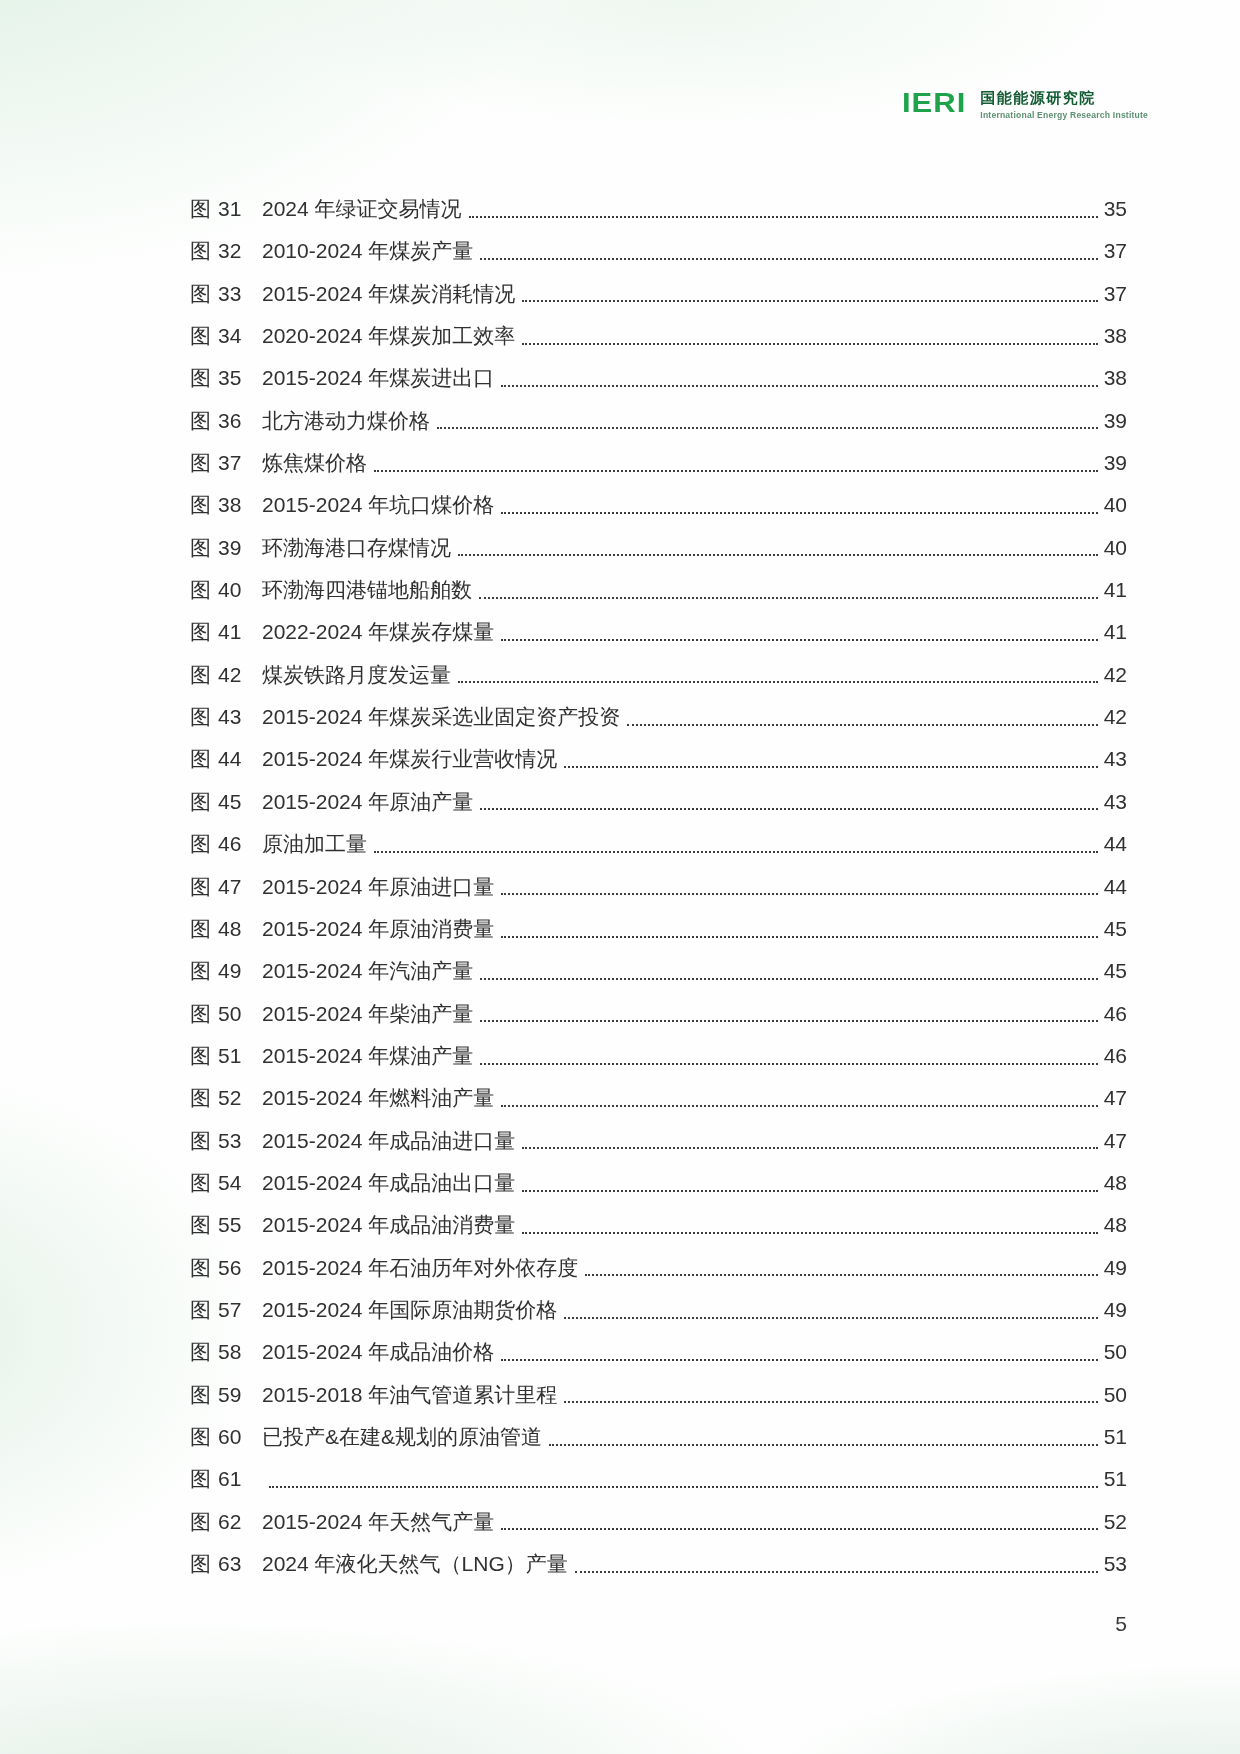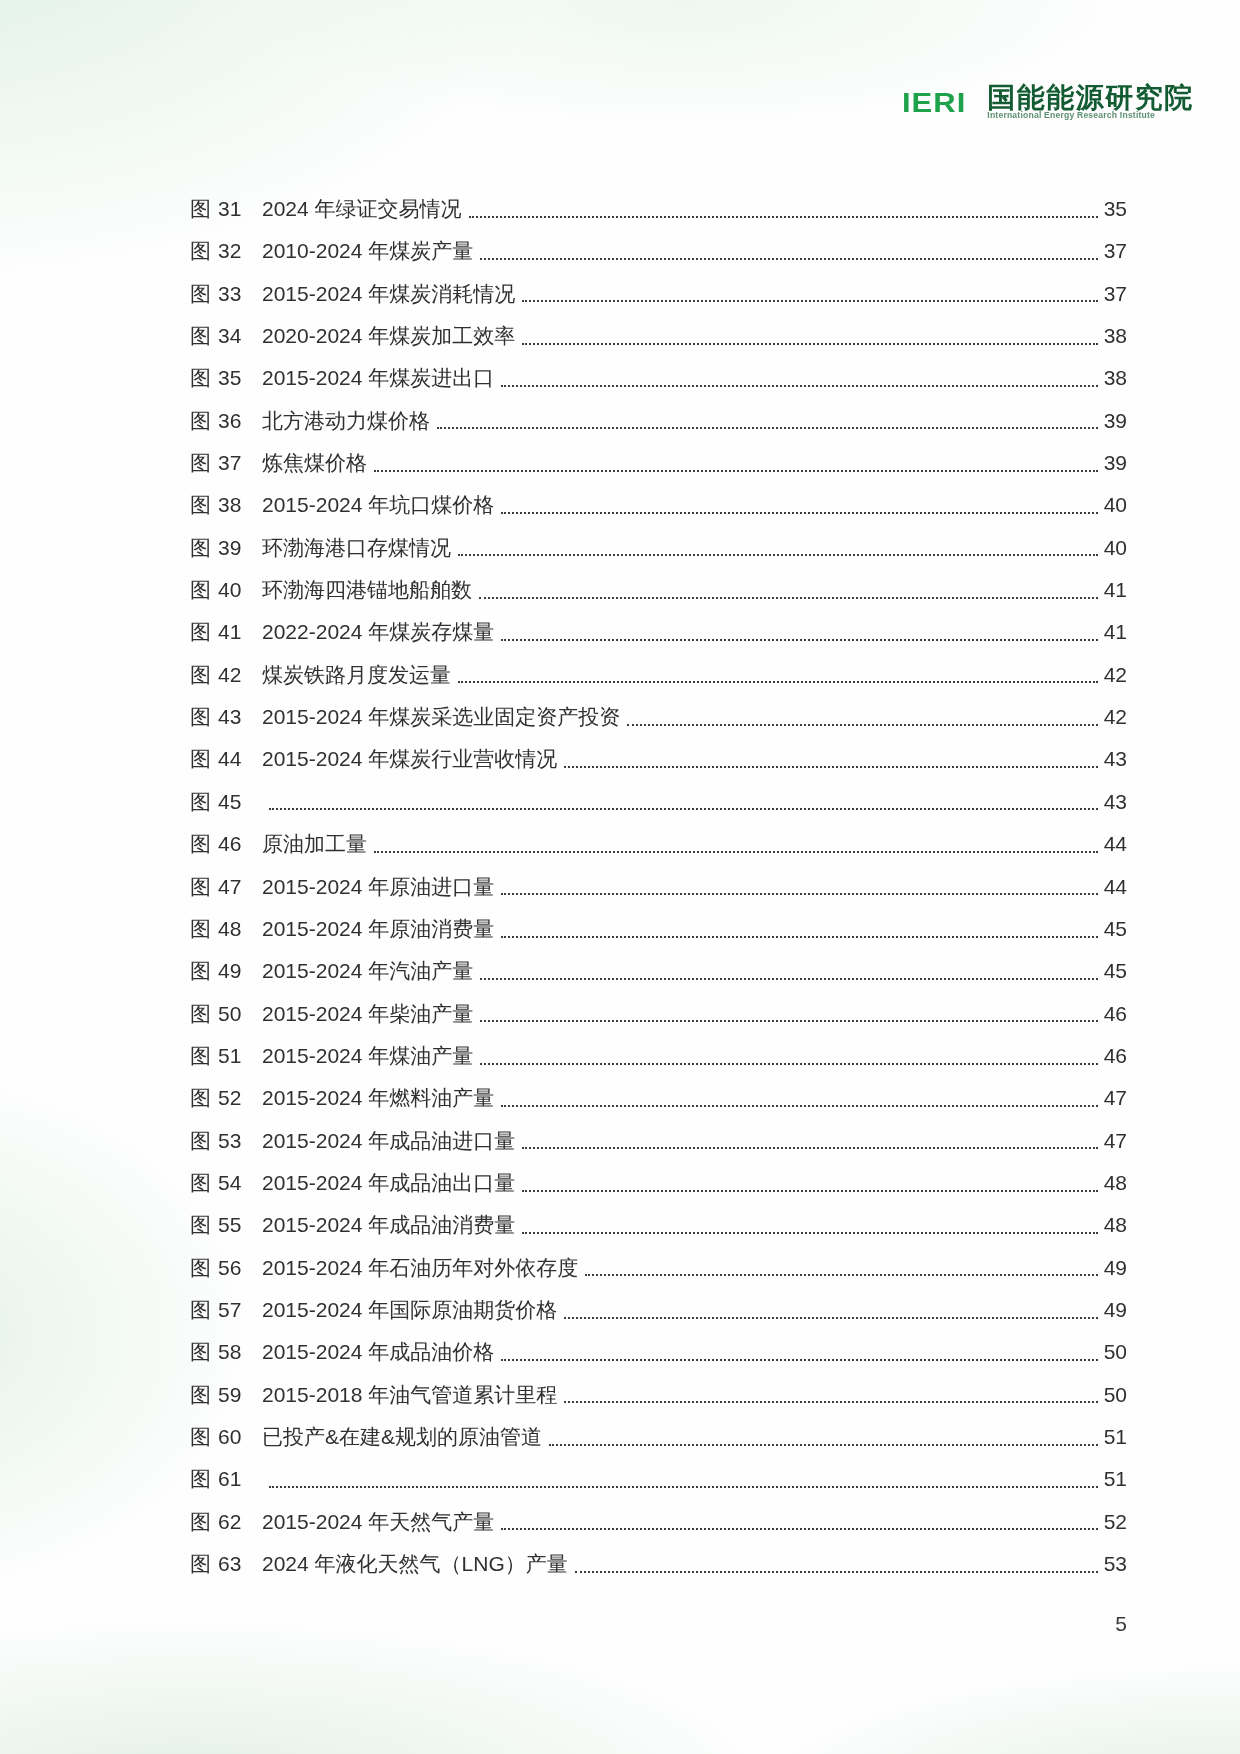--- a/index.html
+++ b/index.html
@@ -15,32 +15,32 @@
       radial-gradient(ellipse 1050px 620px at -6% -6%, #dcefe2 0%, rgba(255,255,255,0) 62%),
       radial-gradient(ellipse 620px 180px at 55% 0%, #eef7f0 0%, rgba(255,255,255,0) 70%),
       radial-gradient(ellipse 560px 420px at -8% 76%, #e3f1e7 0%, rgba(255,255,255,0) 62%),
       radial-gradient(ellipse 900px 260px at 15% 102%, #e2efe6 0%, rgba(255,255,255,0) 65%),
       radial-gradient(ellipse 760px 220px at 100% 103%, #e0eee5 0%, rgba(255,255,255,0) 65%),
       #fdfefd;
   }
   
   .logo{
     position:absolute;top:86px;left:902px;
-    display:flex;align-items:center;gap:21px;
+    display:flex;align-items:center;gap:14px;
   }
   .logo-ieri{
     color:#1ea24b;
     font-size:31px;font-weight:900;letter-spacing:1px;
     line-height:34px;
     transform:scaleY(0.92);
     font-family:"Liberation Sans","DejaVu Sans",sans-serif;
   }
   .logo-names{display:flex;flex-direction:column;}
   .logo-cn{
-    color:#135c33;font-size:28px;font-weight:800;letter-spacing:1.5px;
+    color:#135c33;font-size:15px;font-weight:800;letter-spacing:1.5px;
     line-height:24px;white-space:nowrap;font-family:Liberation Serif, serif;
   }
   .logo-en{
     color:#5d8f72;font-size:8.6px;letter-spacing:0.2px;line-height:10px;white-space:nowrap;font-weight:bold;
   }
   
   .toc{
     position:absolute;left:190px;right:113px;top:188px;
   }
   .toc-row{
@@ -186,20 +186,21 @@
       <span class="toc-label">图</span>
       <span class="toc-num">44</span>
       <span class="toc-title">2015-2024 年煤炭行业营收情况</span>
       <span class="toc-dots"></span>
       <span class="toc-page">43</span>
     </a>
 
     <a class="toc-row" href="#">
       <span class="toc-label">图</span>
       <span class="toc-num">45</span>
+      <span class="toc-title">2015-2024 年原油产量</span>
       <span class="toc-dots"></span>
       <span class="toc-page">43</span>
     </a>
 
     <a class="toc-row" href="#">
       <span class="toc-label">图</span>
       <span class="toc-num">46</span>
       <span class="toc-title">原油加工量</span>
       <span class="toc-dots"></span>
       <span class="toc-page">44</span>

